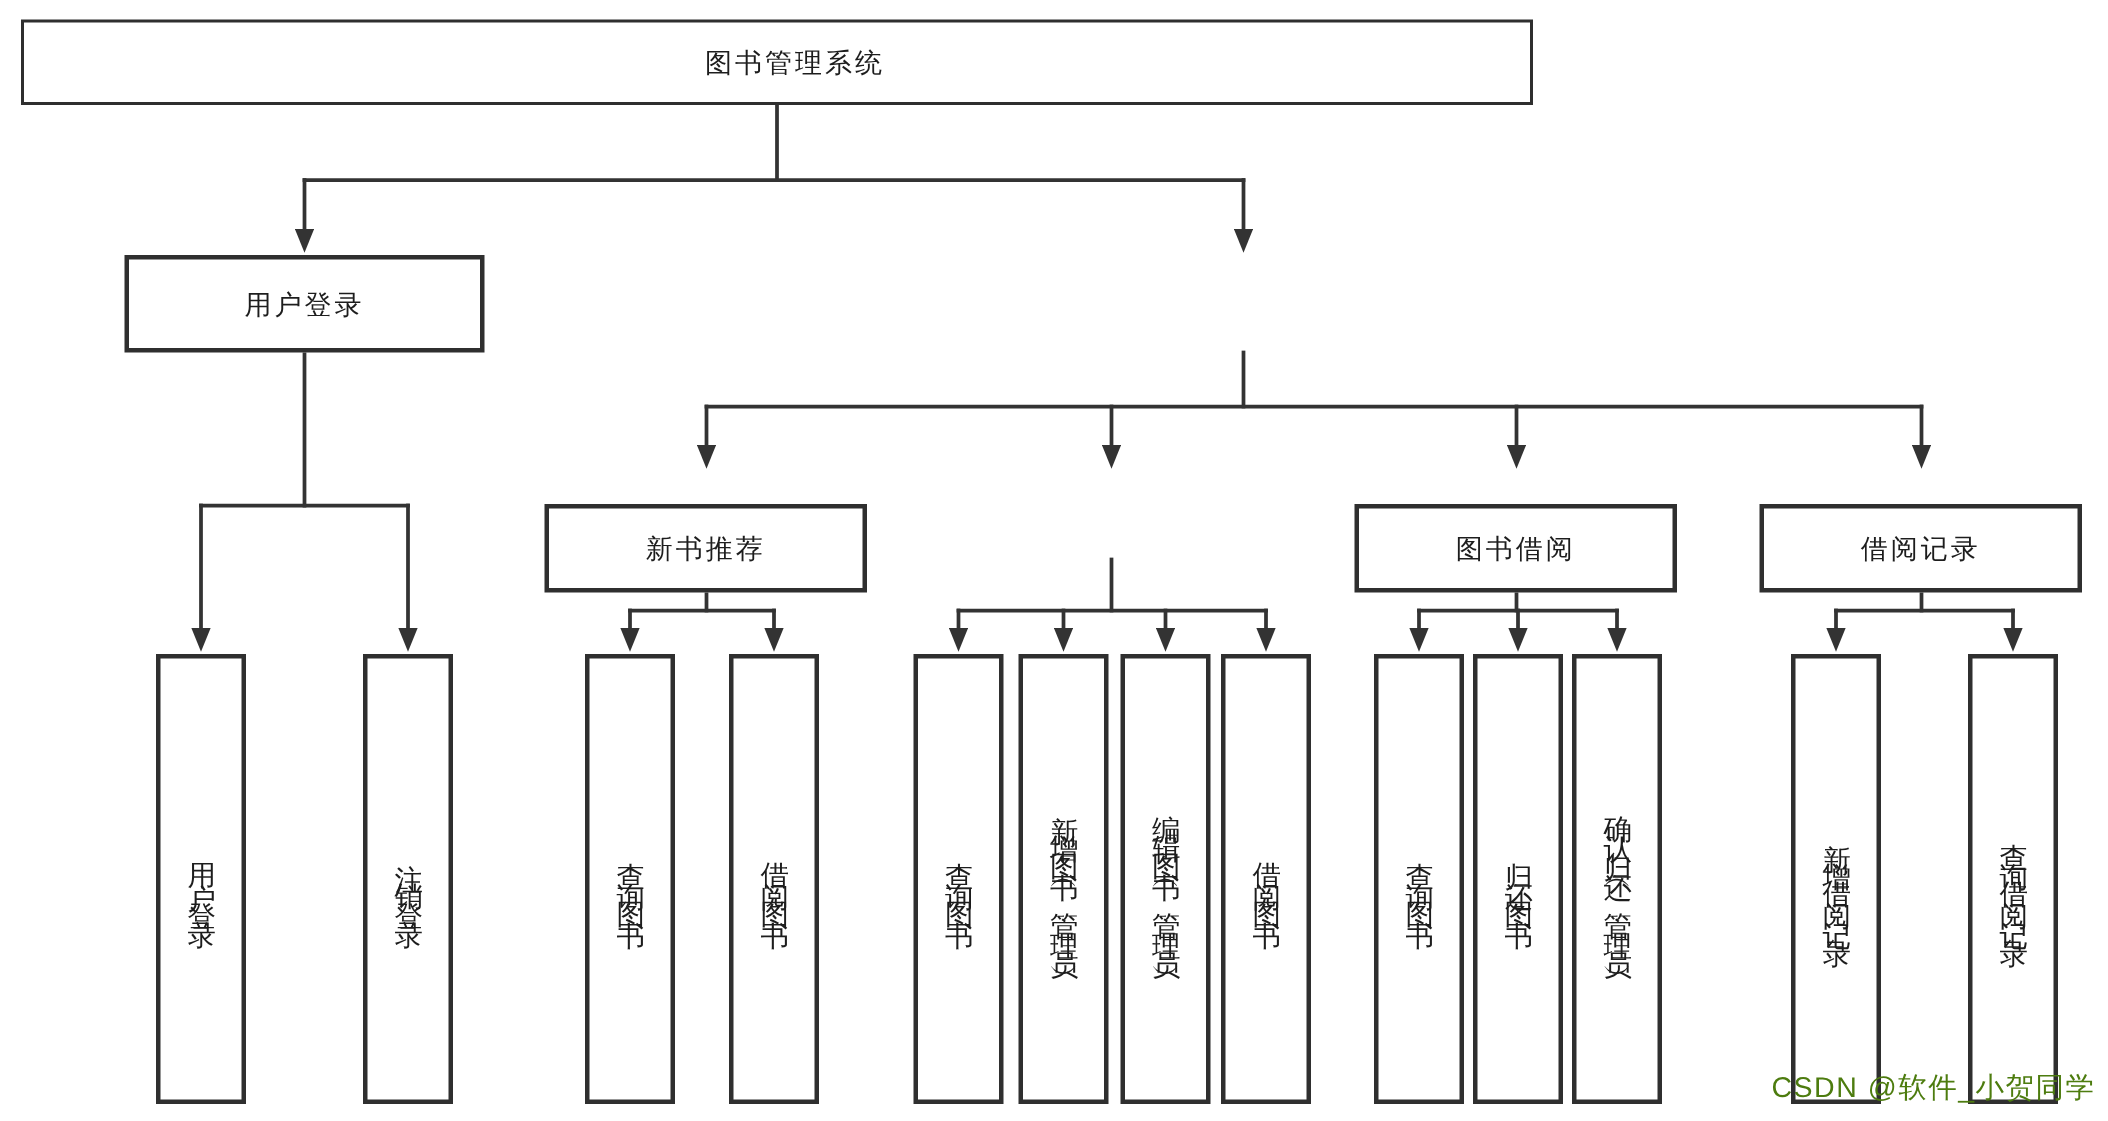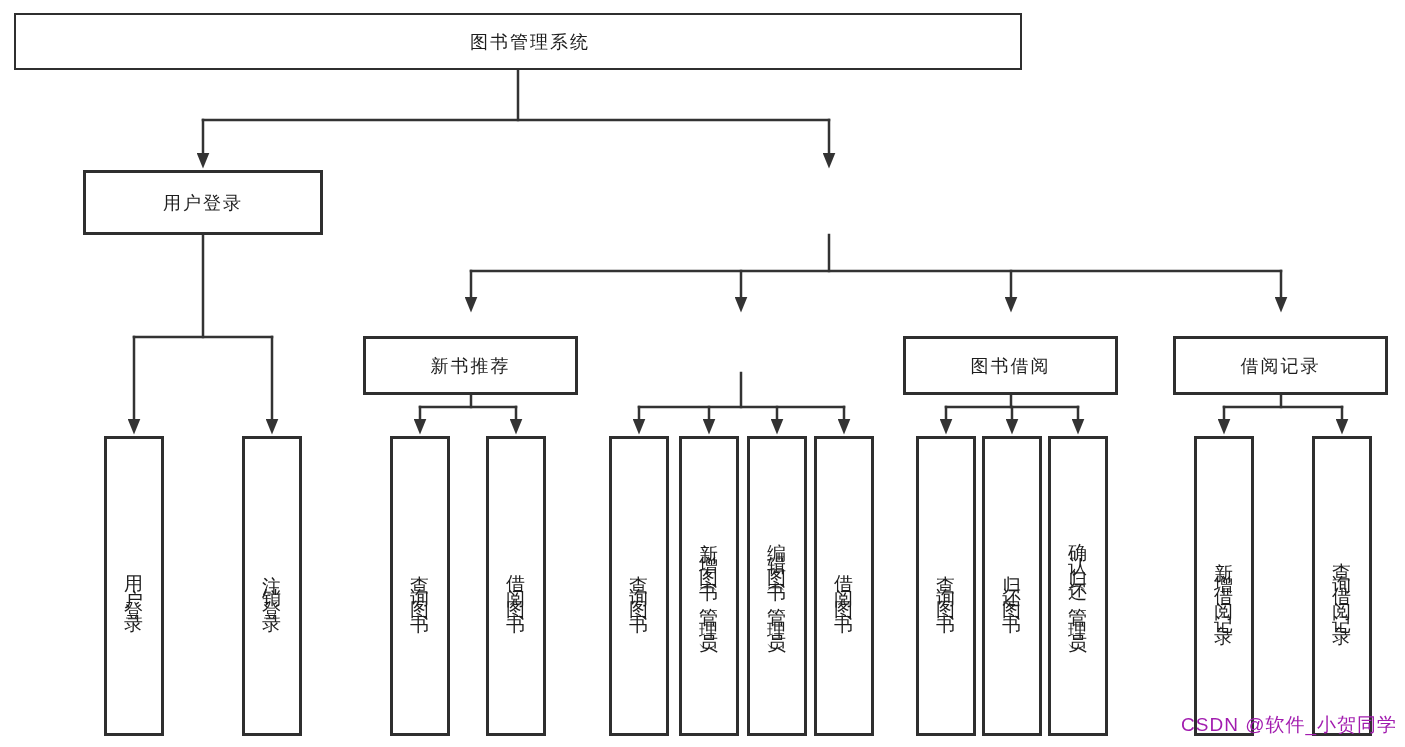--- a/index.html
+++ b/index.html
@@ -64,21 +64,21 @@
     font-size: 19px;
     letter-spacing: 13px;
     line-height: 1;
   }
   .watermark {
     position: absolute;
     right: 8px;
     top: 712px;
     z-index: 3;
     font-size: 19px;
-    color: #a21caf;
+    color: #4d7c0f;
     letter-spacing: 1px;
     white-space: nowrap;
     text-align: center;
   }
 </style>
 </head>
 <body>
 
 <div class="canvas">
 

